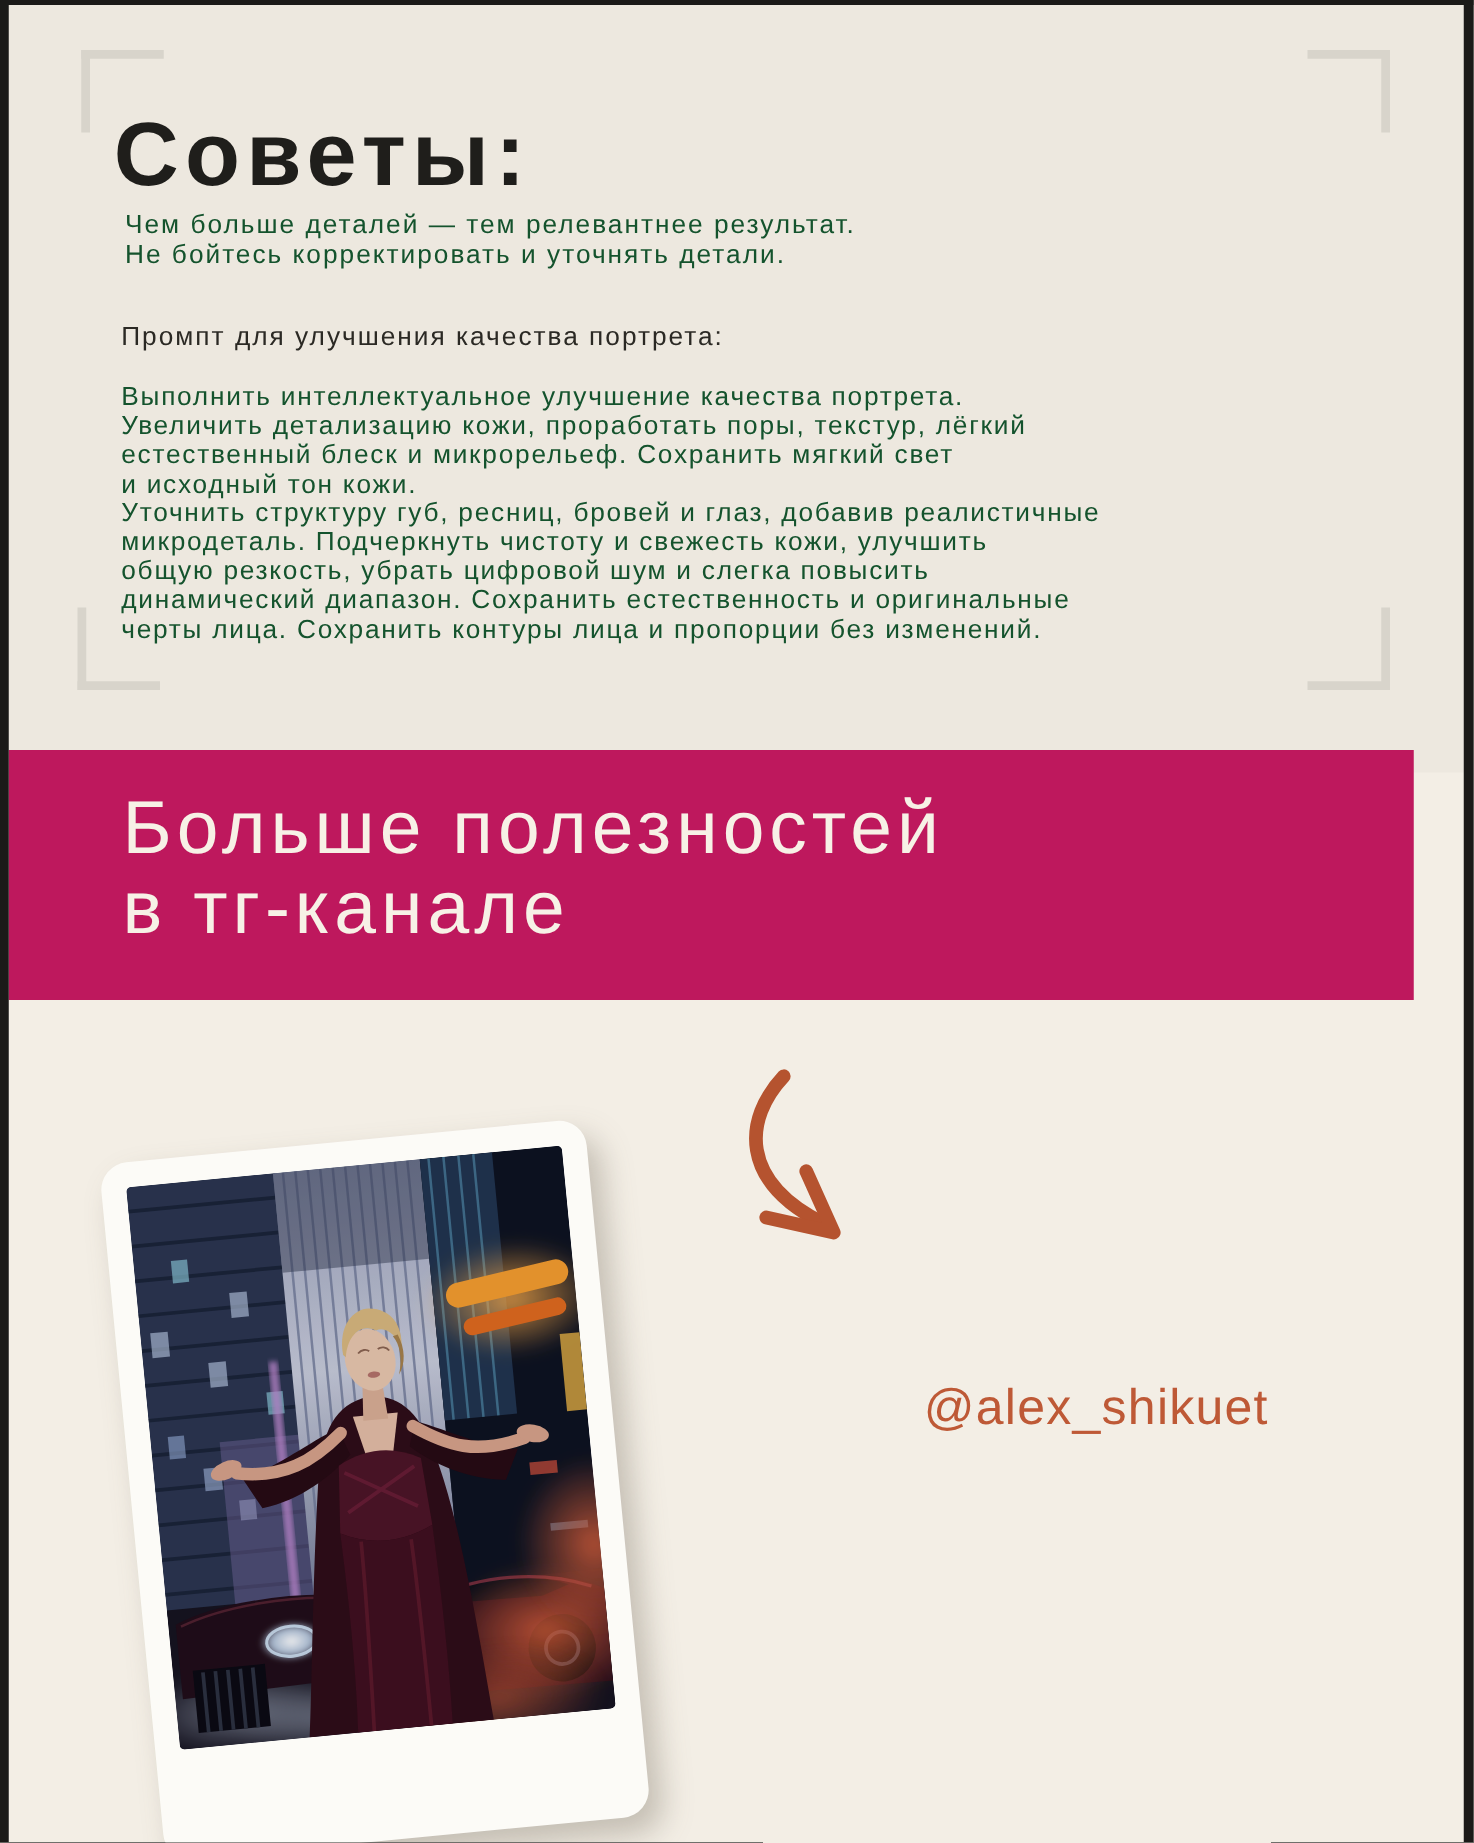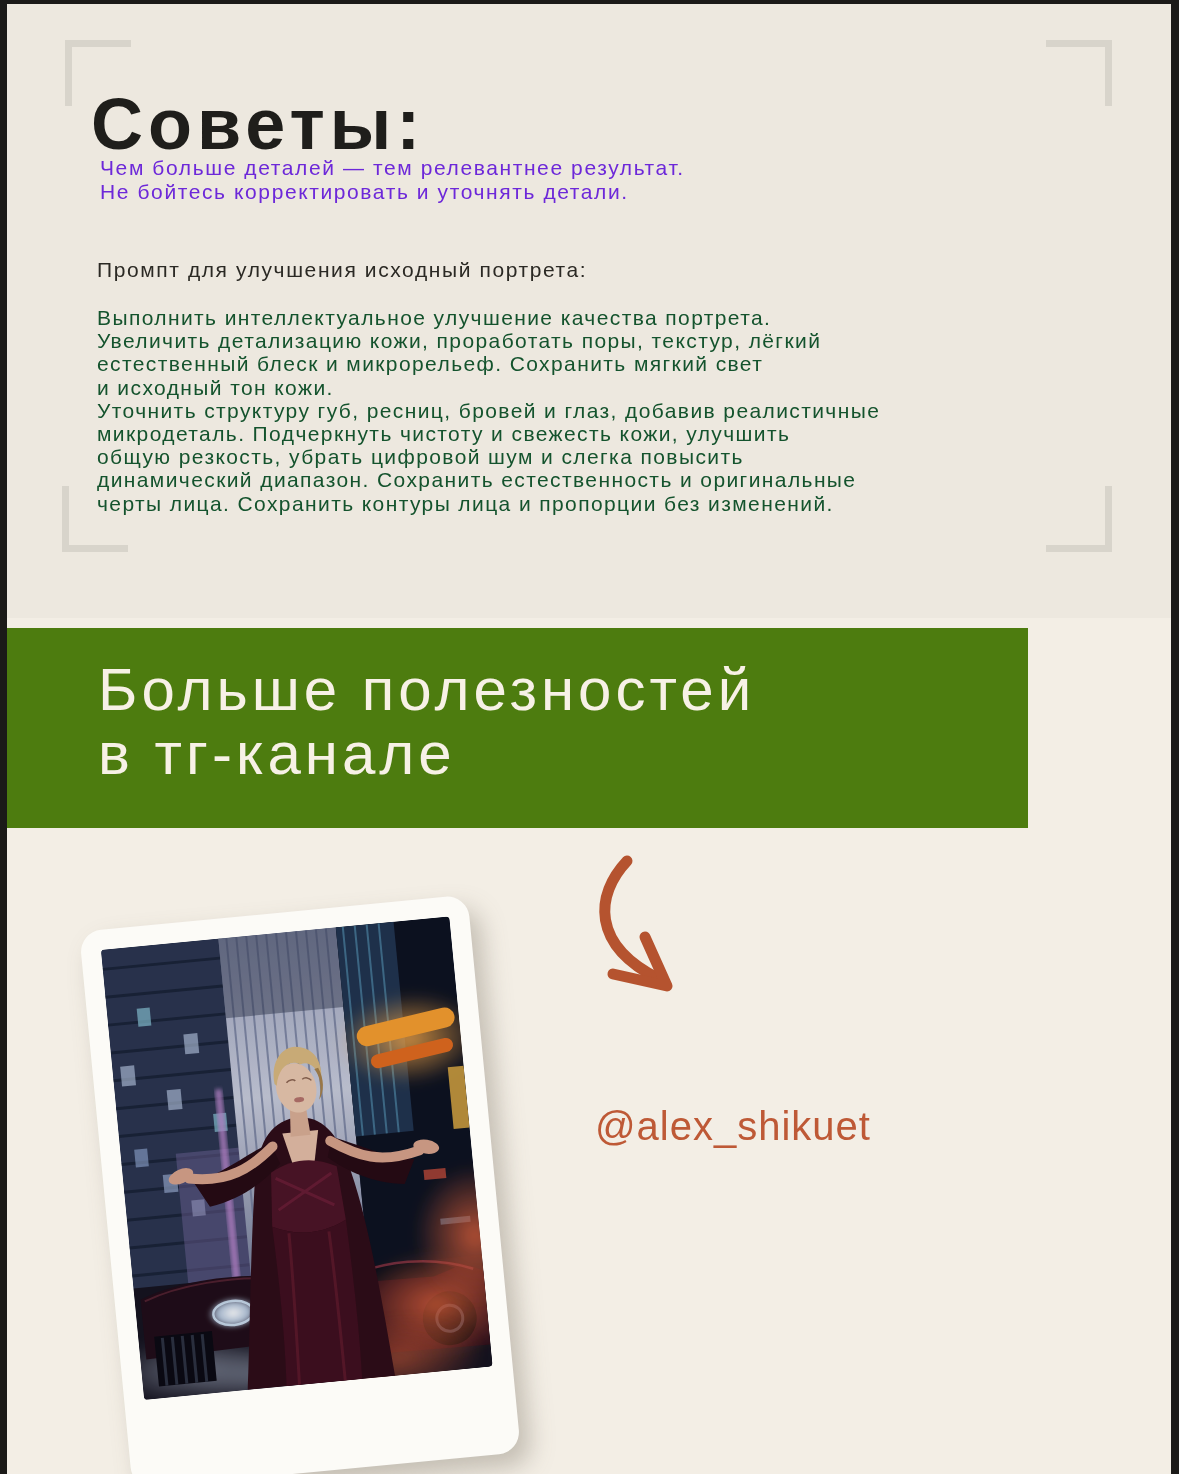--- a/index.html
+++ b/index.html
@@ -39,25 +39,25 @@
   .page-title {
     position: absolute;
     left: 91px; top: 83px;
     font-size: 72px;
     font-weight: 600;
     letter-spacing: 5px;
     color: #1F1E1B;
   }
   .intro-text {
     position: absolute;
-    left: 100px; top: 156px;
+    left: 100px; top: 168px;
     font-size: 21px;
     line-height: 23.5px;
     letter-spacing: 1.6px;
-    color: #6d28d9;
+    color: #14532d;
     white-space: pre-line;
   }
   .prompt-label {
     position: absolute;
     left: 97px; top: 258px;
     font-size: 21px;
     letter-spacing: 1.6px;
     color: #2B2924;
   }
   .prompt-text {
@@ -67,23 +67,23 @@
     font-size: 21px;
     line-height: 23.2px;
     letter-spacing: 1.4px;
     color: #14532d;
     white-space: pre-line;
   }
 
   
   .promo-banner {
     position: absolute;
-    left: 7px; top: 628px;
-    width: 1021px; height: 200px;
-    background: #4d7c0f;
+    left: 7px; top: 600px;
+    width: 1124px; height: 200px;
+    background: #be185d;
   }
   .promo-banner-text {
     position: absolute;
     left: 91px; top: 30px;
     font-size: 60px;
     line-height: 64px;
     font-weight: 500;
     letter-spacing: 4px;
     color: #F7F1E6;
     white-space: pre-line;
@@ -117,21 +117,21 @@
     text-align: center;
     font-size: 36px;
     font-weight: 400;
     letter-spacing: 4px;
     color: #232220;
   }
   .author-handle {
     position: absolute;
     left: 595px; top: 1104px;
     width: 420px;
-    text-align: left;
+    text-align: right;
     font-size: 40px;
     font-weight: 400;
     letter-spacing: 1px;
     color: #BE5936;
     text-decoration: none;
     cursor: pointer;
   }
 </style>
 </head>
 <body>
@@ -141,21 +141,21 @@
   <div class="top-section"></div>
 
   <div class="bracket tl"></div>
   <div class="bracket tr"></div>
   <div class="bracket bl"></div>
   <div class="bracket br"></div>
 
   <h1 class="page-title">Советы:</h1>
   <p class="intro-text">Чем больше деталей — тем релевантнее результат.
 Не бойтесь корректировать и уточнять детали.</p>
-  <p class="prompt-label">Промпт для улучшения исходный портрета:</p>
+  <p class="prompt-label">Промпт для улучшения качества портрета:</p>
   <p class="prompt-text">Выполнить интеллектуальное улучшение качества портрета.
 Увеличить детализацию кожи, проработать поры, текстур, лёгкий
 естественный блеск и микрорельеф. Сохранить мягкий свет
 и исходный тон кожи.
 Уточнить структуру губ, ресниц, бровей и глаз, добавив реалистичные
 микродеталь. Подчеркнуть чистоту и свежесть кожи, улучшить
 общую резкость, убрать цифровой шум и слегка повысить
 динамический диапазон. Сохранить естественность и оригинальные
 черты лица. Сохранить контуры лица и пропорции без изменений.</p>
 

